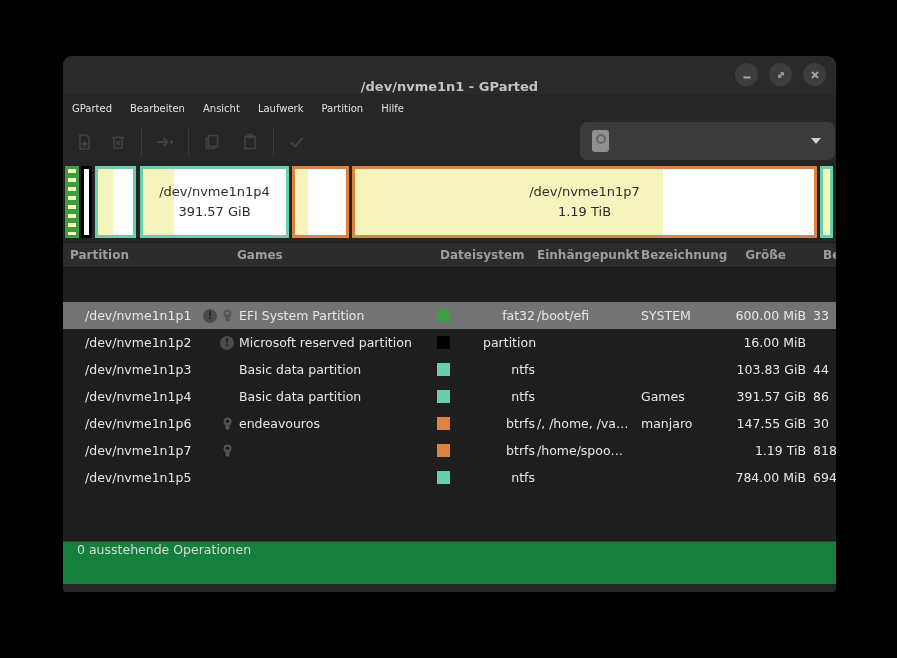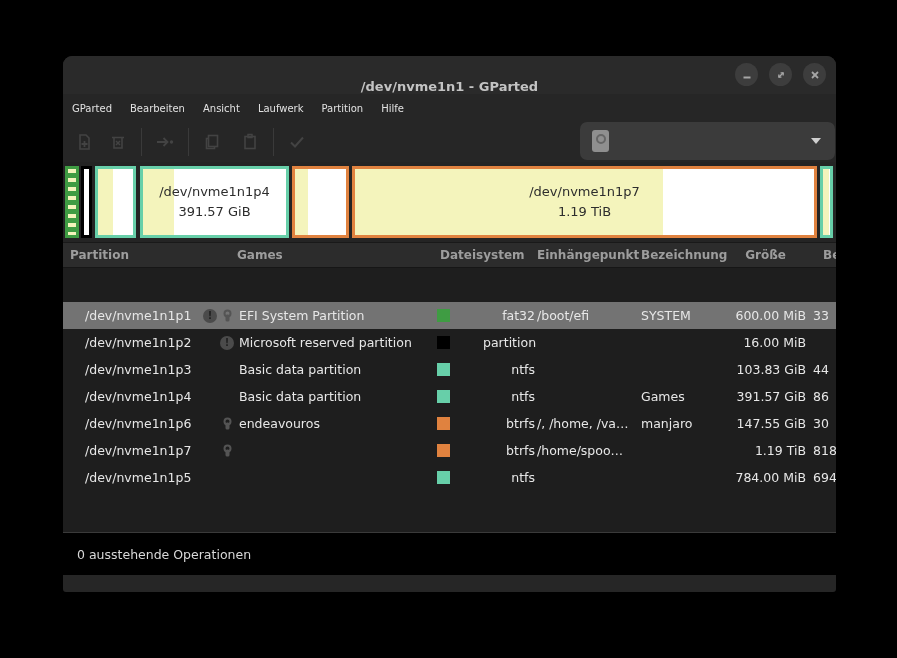--- a/index.html
+++ b/index.html
@@ -70,22 +70,22 @@
   .fs-name { margin-left:auto; }
   .c-mount { padding-left:2px; white-space:nowrap; }
   .c-label { padding-left:2px; white-space:nowrap; }
   .c-size { text-align:right; white-space:nowrap; }
   .c-used { padding-left:7px; white-space:nowrap; }
   .warn-badge { width:14px; height:14px; border-radius:50%; background:#4b4b4b; color:#262626;
                 font-size:11px; font-weight:bold; display:flex; align-items:center;
                 justify-content:center; line-height:1; }
 
   
-  .statusbar { position:absolute; left:0; bottom:17px; width:100%; height:43px; background:#000000;
-               border-top:1px solid #3a3a3a; display:flex; align-items:center; padding-left:14px; }
+  .statusbar { position:absolute; left:0; bottom:8px; width:100%; height:43px; background:#15803d;
+               border-top:1px solid #3a3a3a; display:flex; align-items:flex-start; padding-left:14px; }
   .status-text { color:#d8d8d8; font-size:12.5px; }
 </style>
 </head>
 <body>
 
 <div class="stage">
   <div class="window">
 
     <div class="titlebar">
       <span class="title">/dev/nvme1n1 - GParted</span>

